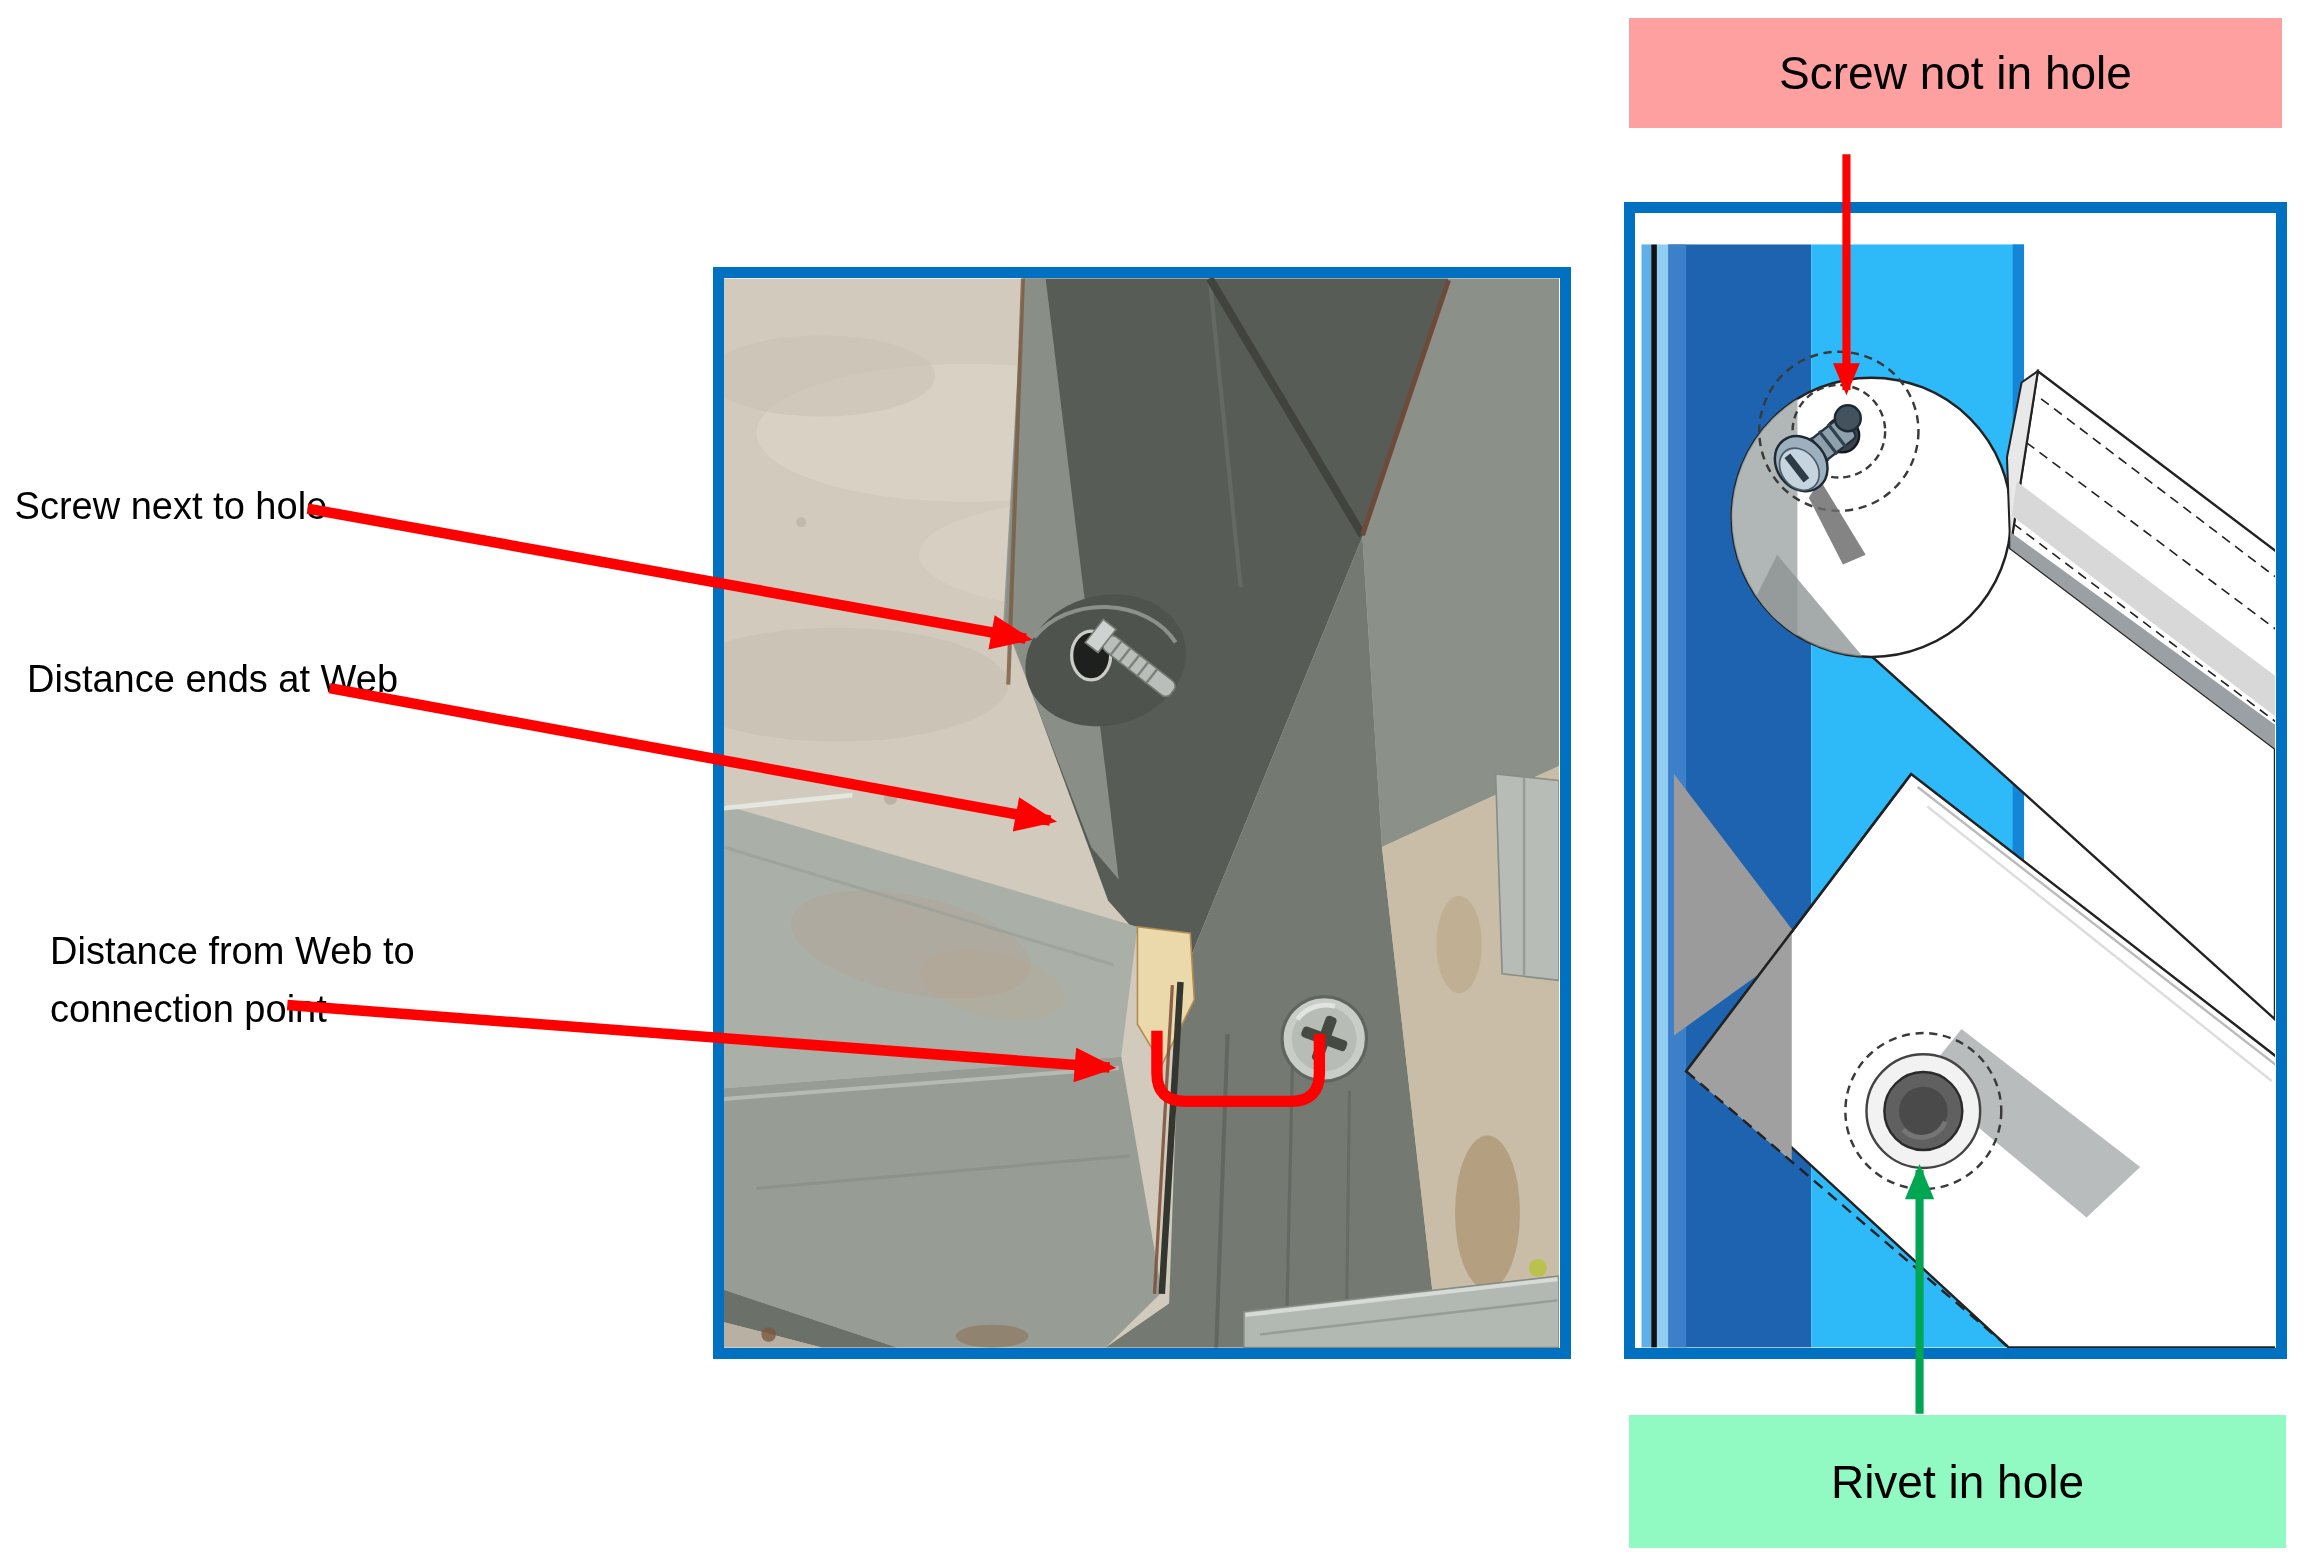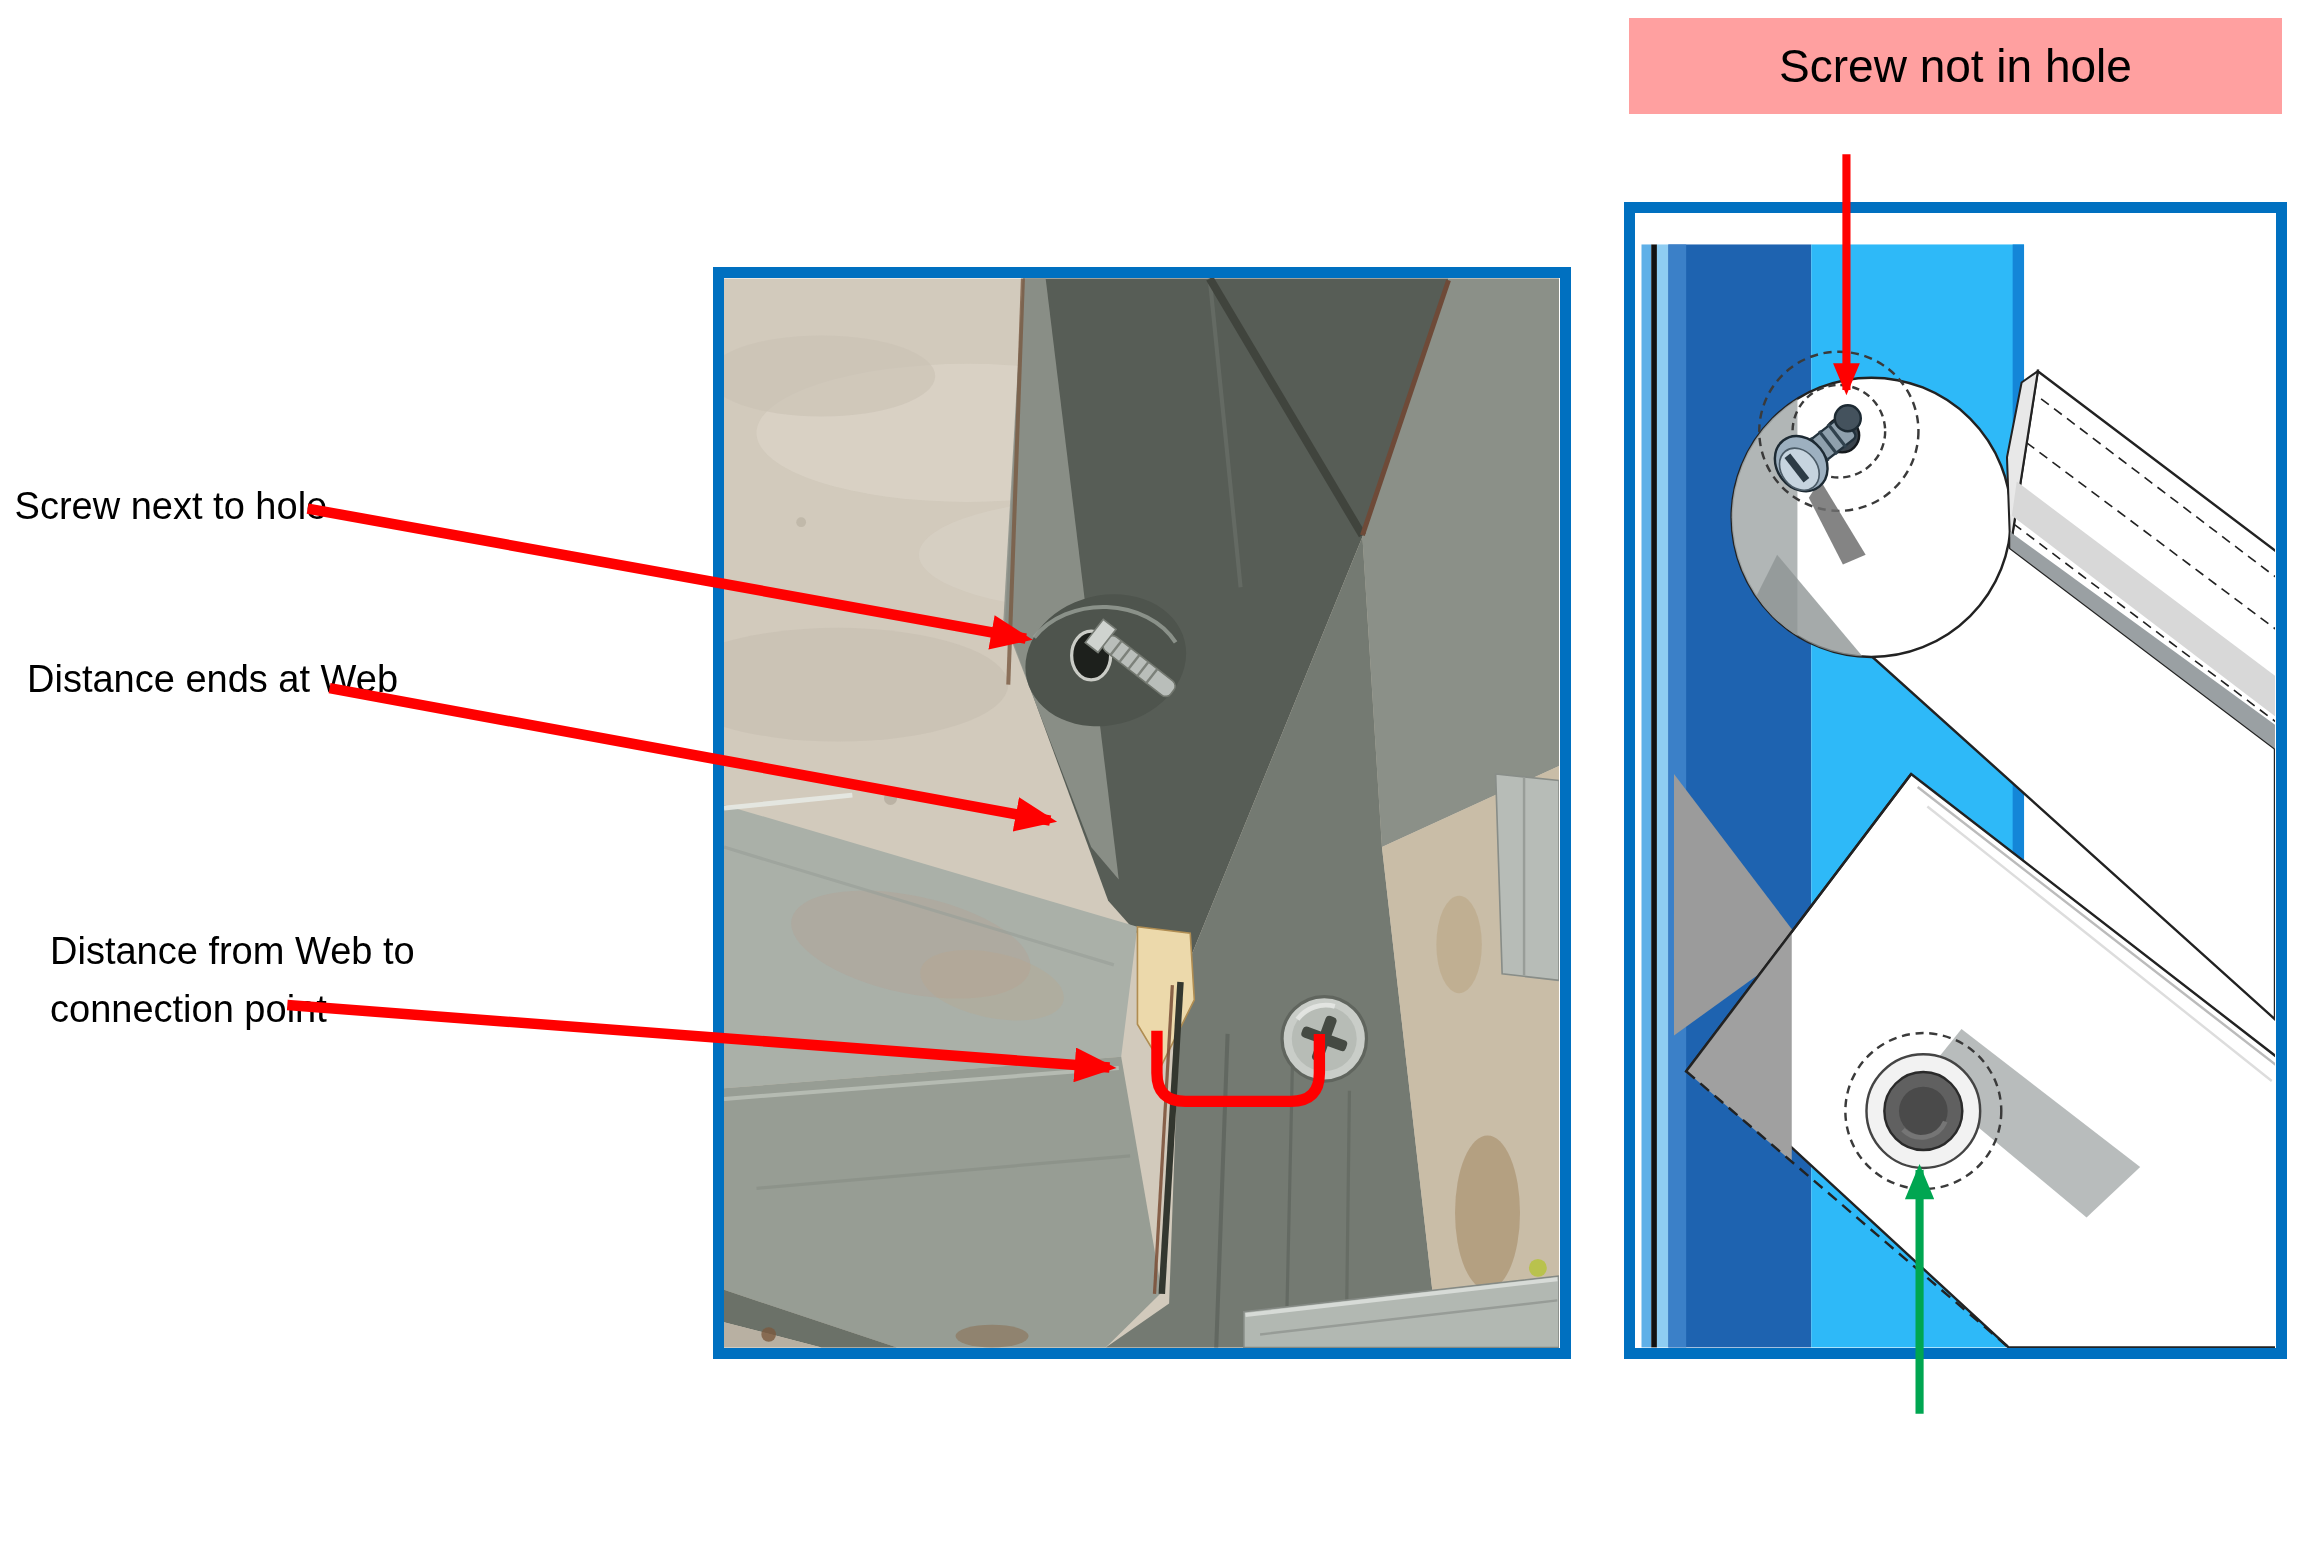--- a/index.html
+++ b/index.html
@@ -197,22 +197,25 @@
           <circle cx="355" cy="1105" r="96" fill="none" stroke="#3a3a3a" stroke-width="3" stroke-dasharray="10 7"></circle>
           <circle cx="355" cy="1105" r="70" fill="#f2f2f2" stroke="#444444" stroke-width="3"></circle>
           <circle cx="355" cy="1105" r="48" fill="#606060" stroke="#2a2a2a" stroke-width="3"></circle>
           <circle cx="355" cy="1105" r="30" fill="#4a4a4a"></circle>
           <path d="M330,1128 A32,32 0 0 0 382,1118" stroke="#757575" stroke-width="6" fill="none"></path>
         </g>
       </g>
     </svg>
   </div>
 
-  <div class="callout pink" style="left:1629px;top:18px;width:653px;height:96px;">
+  <div class="callout pink" style="left:1629px;top:18px;width:653px;height:110px;">
     <span>Screw not in hole</span>
+  </div>
+  <div class="callout green" style="left:1629px;top:1415px;width:657px;height:133px;">
+    <span>Rivet in hole</span>
   </div>
 
   <svg class="overlay" width="2319" height="1564" viewBox="0 0 2853 1925">
     <defs>
       <marker id="ahRed" viewBox="0 0 6 5" refX="5" refY="2.5" markerWidth="4" markerHeight="3.3" orient="auto" markerUnits="strokeWidth">
         <path d="M0,0 L6,2.5 L0,5 Z" fill="#FF0000"></path>
       </marker>
       <marker id="ahGreen" viewBox="0 0 6 5" refX="5" refY="2.5" markerWidth="4.4" markerHeight="3.6" orient="auto" markerUnits="strokeWidth">
         <path d="M0,0 L6,2.5 L0,5 Z" fill="#00A651"></path>
       </marker>

